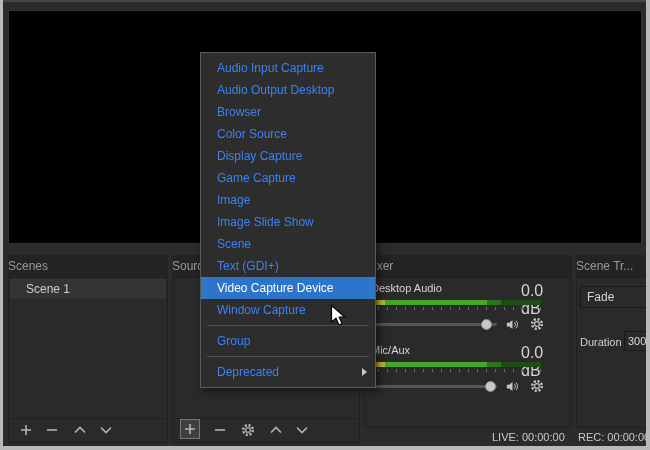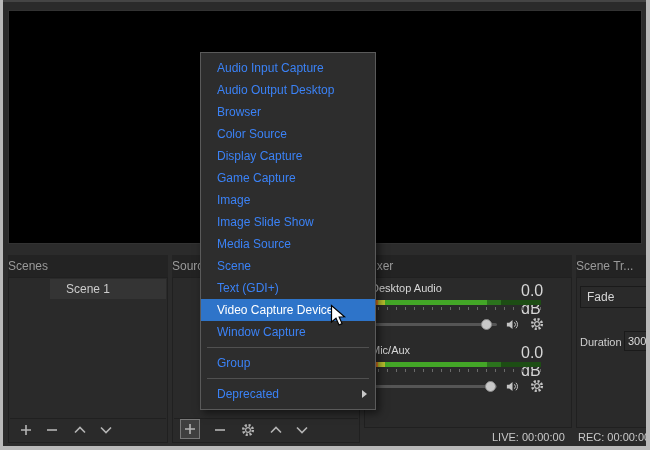--- a/index.html
+++ b/index.html
@@ -28,21 +28,21 @@
   .hdr-transitions{left:576px;width:70px;}
 
   
   .dock-body{background:#2a2a2a;border:1px solid #202020;box-sizing:border-box;}
   .body-scenes{left:8px;top:277px;width:160px;height:166px;}
   .body-sources{left:172px;top:277px;width:188px;height:166px;}
   .body-mixer{left:364px;top:277px;width:208px;height:151px;}
   .body-transitions{left:576px;top:277px;width:70px;height:151px;border-right:none;}
 
   .scene-row{left:1px;top:1px;right:1px;height:20px;line-height:20px;background:#343434;
-    color:#cccccc;font-size:12px;padding-left:16px;position:absolute;margin-left:40px;}
+    color:#cccccc;font-size:12px;padding-left:16px;position:absolute;}
 
   
   .toolbar{position:absolute;left:1px;right:1px;bottom:1px;height:22px;border-top:1px solid #202020;}
   .tool-btn{position:absolute;top:3px;width:16px;height:16px;color:#b4b4b4;cursor:default;}
   .tool-btn.boxed{border:1px solid #787878;background:#3f3f3f;width:20px;height:20px;top:0px;
     box-sizing:border-box;padding:1px;}
   .tool-btn svg{display:block;}
 
   
   .mix-label{color:#d6d6d6;font-size:11px;white-space:nowrap;}
@@ -205,21 +205,20 @@
 
   <div class="abs menu">
     <div class="menu-item">Audio Input Capture</div>
     <div class="menu-item">Audio Output Desktop</div>
     <div class="menu-item">Browser</div>
     <div class="menu-item">Color Source</div>
     <div class="menu-item">Display Capture</div>
     <div class="menu-item">Game Capture</div>
     <div class="menu-item">Image</div>
     <div class="menu-item">Image Slide Show</div>
-    <div class="menu-item">Media Source</div>
     <div class="menu-item">Scene</div>
     <div class="menu-item">Text (GDI+)</div>
     <div class="menu-item highlighted">Video Capture Device</div>
     <div class="menu-item">Window Capture</div>
     <div class="menu-sep"></div>
     <div class="menu-item">Group</div>
     <div class="menu-sep"></div>
     <div class="menu-item">
       <span>Deprecated</span>
       <span class="submenu-arrow"></span>

